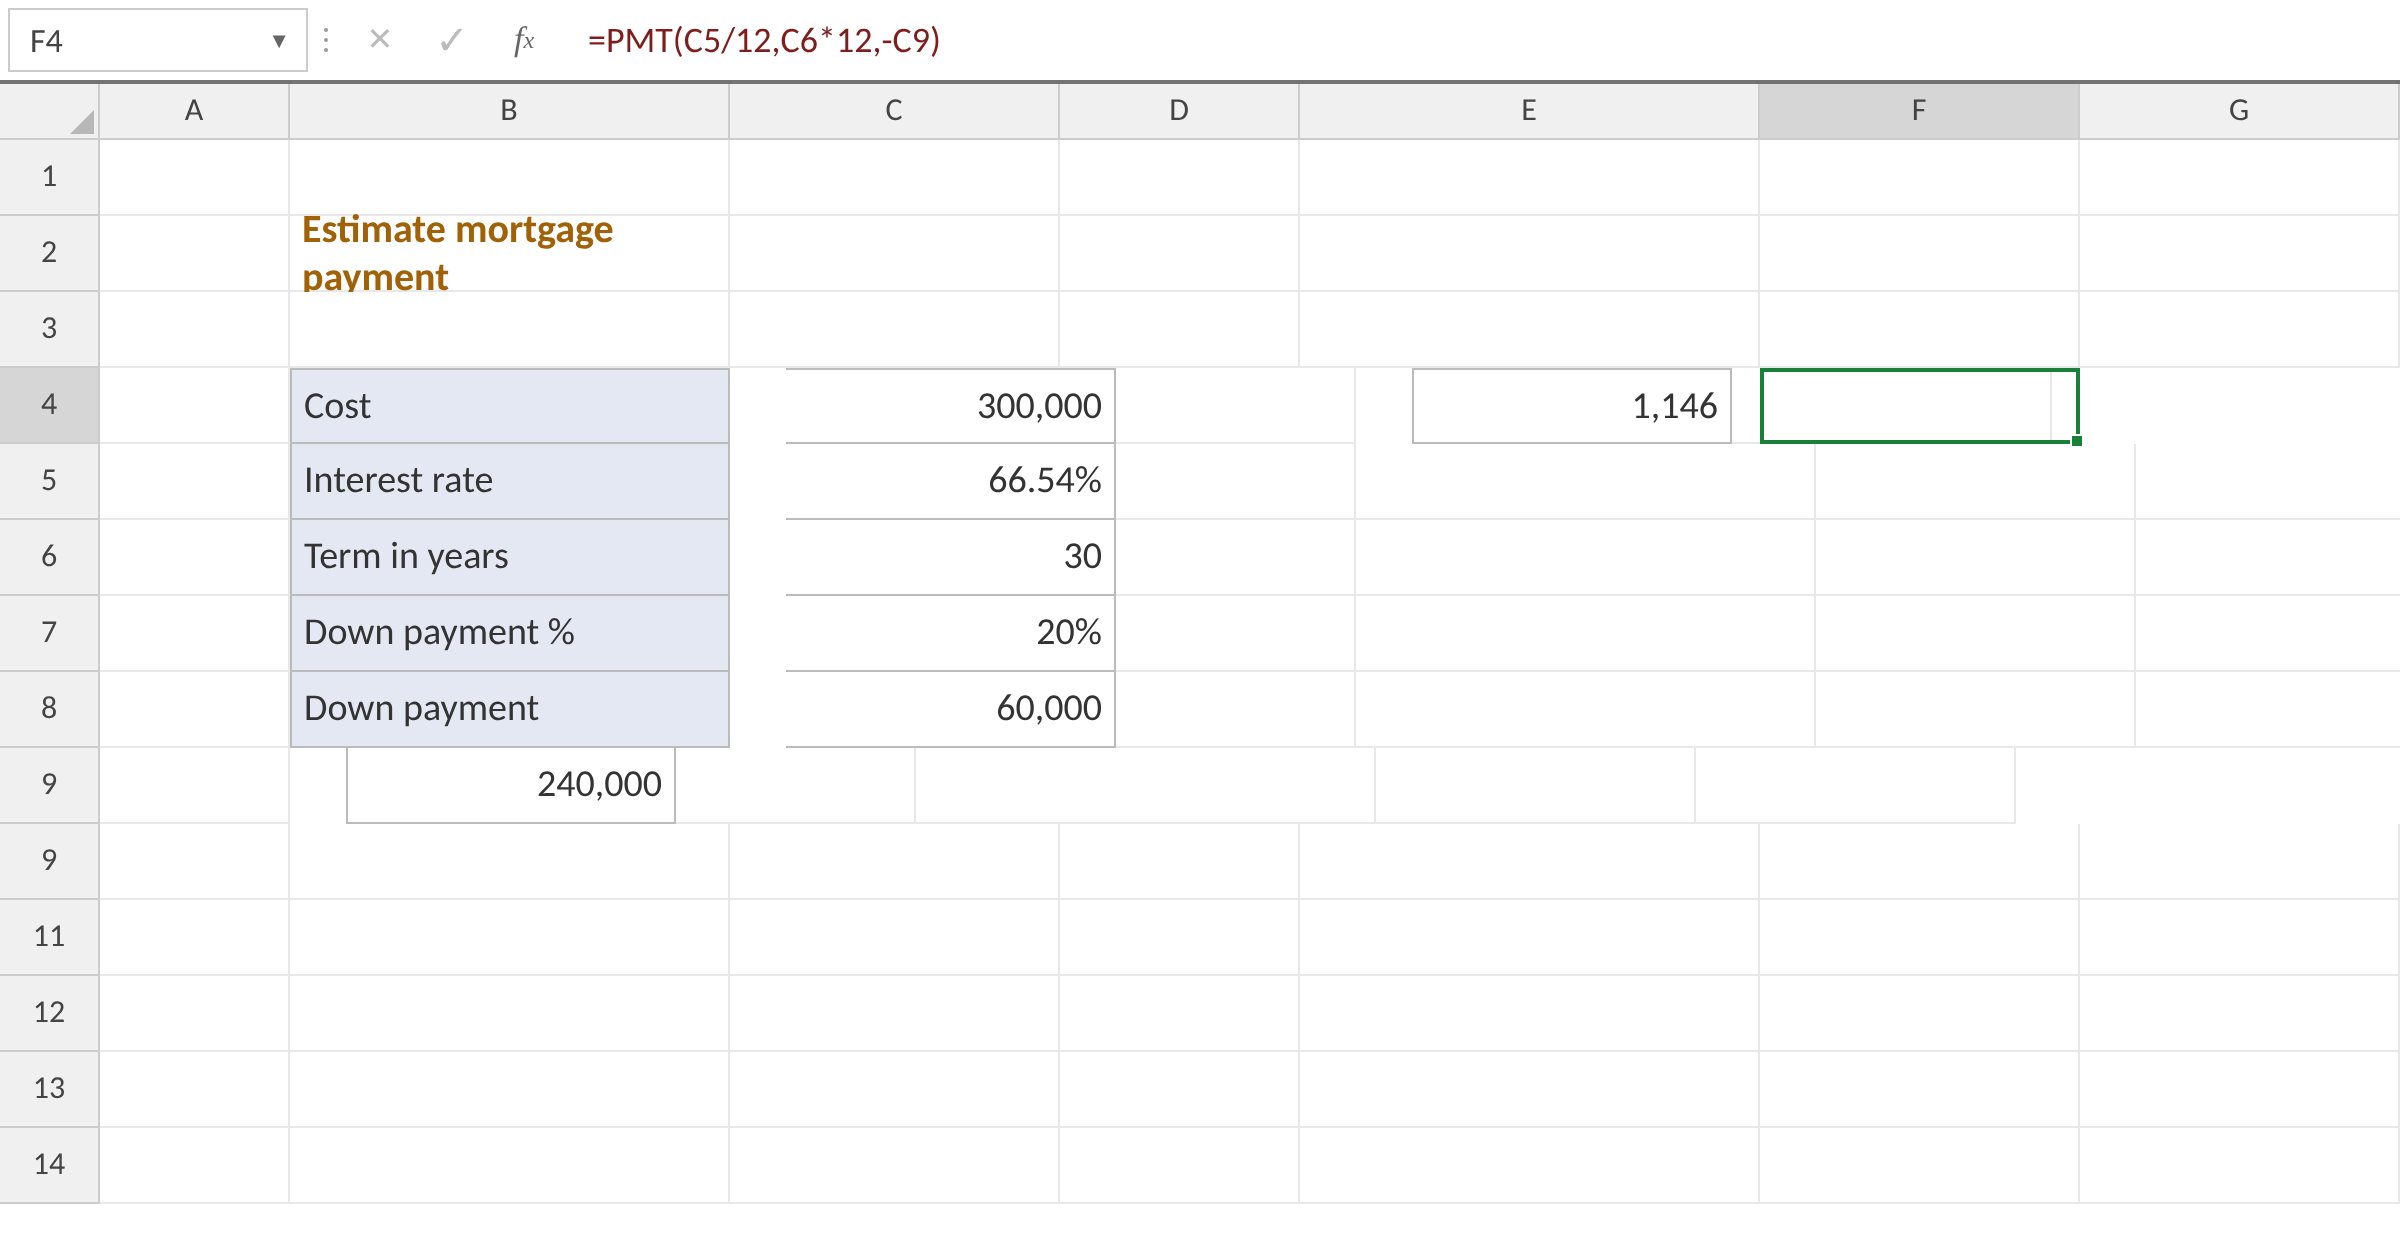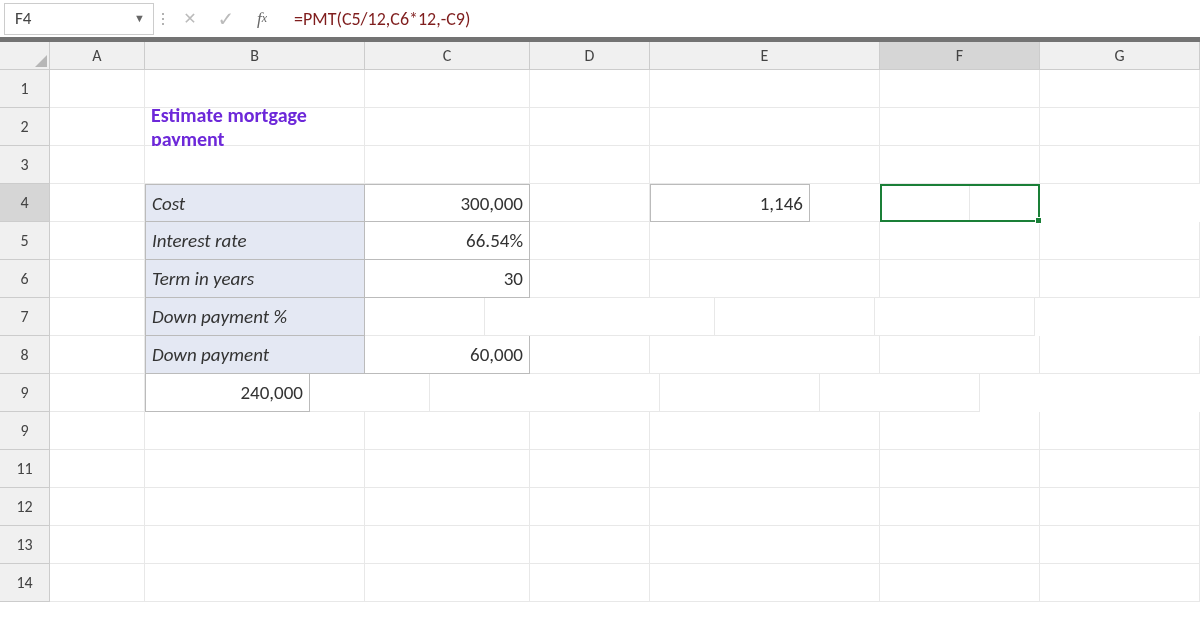--- a/index.html
+++ b/index.html
@@ -4,21 +4,21 @@
 <style>
   * { box-sizing: border-box; margin: 0; padding: 0; }
   html, body { width: 1200px; height: 630px; font-family: Calibri, Arial, sans-serif; background: #fff; overflow: hidden; }
   body { display: flex; flex-direction: column; }
 
   
   .formula-bar {
     height: 42px;
     display: flex;
     align-items: center;
-    border-bottom: 5px solid #737373;
+    border-bottom: 2px solid #737373;
     background: #fff;
     padding-left: 4px;
   }
   .name-box-wrap {
     width: 150px;
     height: 32px;
     border: 1px solid #ccc;
     display: flex;
     align-items: center;
     padding-left: 10px;
@@ -144,34 +144,34 @@
     border-right: 1px solid #e8e8e8;
     border-bottom: 1px solid #e8e8e8;
     display: flex;
     align-items: center;
     font-size: 19px;
     color: #333;
     padding: 0 6px;
     position: relative;
     background: #fff;
   }
-  .cell.right { justify-content: flex-end; }
+  .cell.right { justify-content: flex-end; margin-left: 28px; }
   .cell.left { justify-content: flex-start; }
-  .cell.title { font-weight: bold; font-size: 20px; color: #6d28d9; }
+  .cell.title { font-weight: bold; font-size: 20px; color: #a16207; }
 
   .label-cell {
     background: #e4e8f3;
     border: 1px solid #bbb;
     border-bottom: 1px solid #bbb;
   }
   .value-cell {
     border: 1px solid #bbb;
   }
   .label-cell + .value-cell { border-left: none; }
-  .b-row .label-cell { border-top: none; font-style: italic; }
+  .b-row .label-cell { border-top: none; }
   .b-row .value-cell { border-top: none; }
   .b-row.first .label-cell { border-top: 1px solid #bbb; }
   .b-row.first .value-cell { border-top: 1px solid #bbb; }
 
   .green-label {
     background: #e2efd9;
     border: 1px solid #bbb;
     border-right: none;
   }
 
@@ -309,20 +309,21 @@
         <div class="cell wC value-cell right">30</div>
         <div class="cell wD"></div>
         <div class="cell wE"></div>
         <div class="cell wF"></div>
         <div class="cell wG"></div>
       </div>
 
       <div class="cell-row b-row">
         <div class="cell wA"></div>
         <div class="cell wB label-cell left">Down payment %</div>
+        <div class="cell wC value-cell right">20%</div>
         <div class="cell wD"></div>
         <div class="cell wE"></div>
         <div class="cell wF"></div>
         <div class="cell wG"></div>
       </div>
 
       <div class="cell-row b-row">
         <div class="cell wA"></div>
         <div class="cell wB label-cell left">Down payment</div>
         <div class="cell wC value-cell right">60,000</div>

